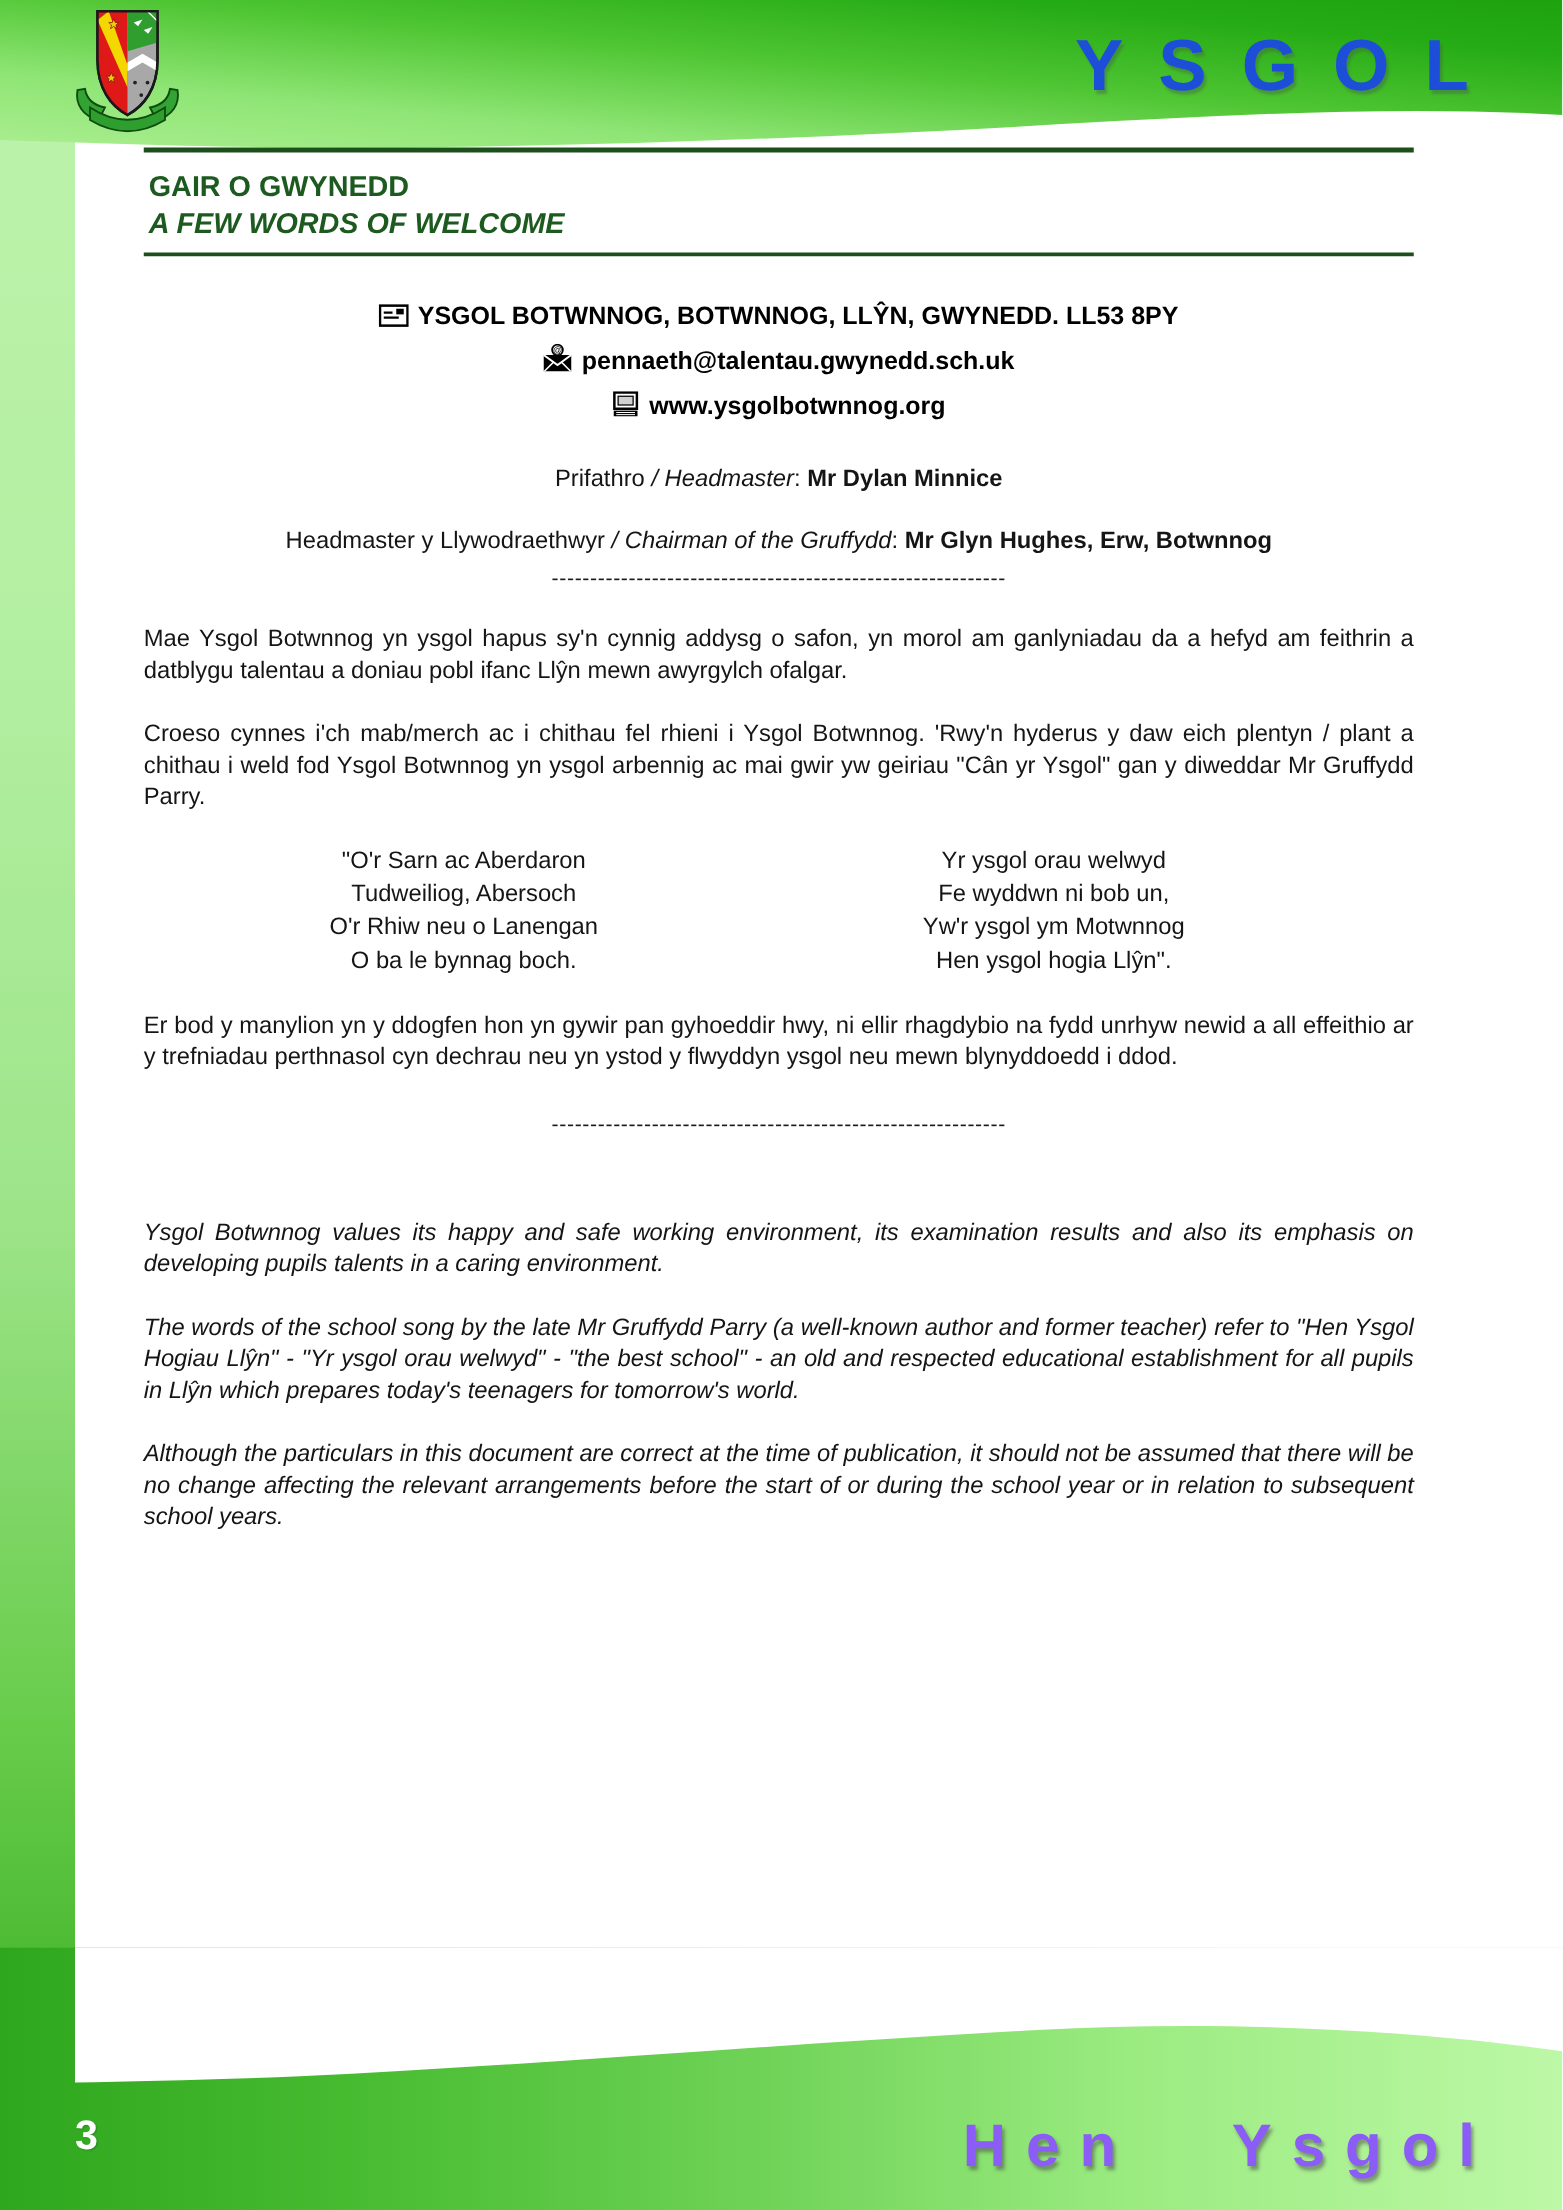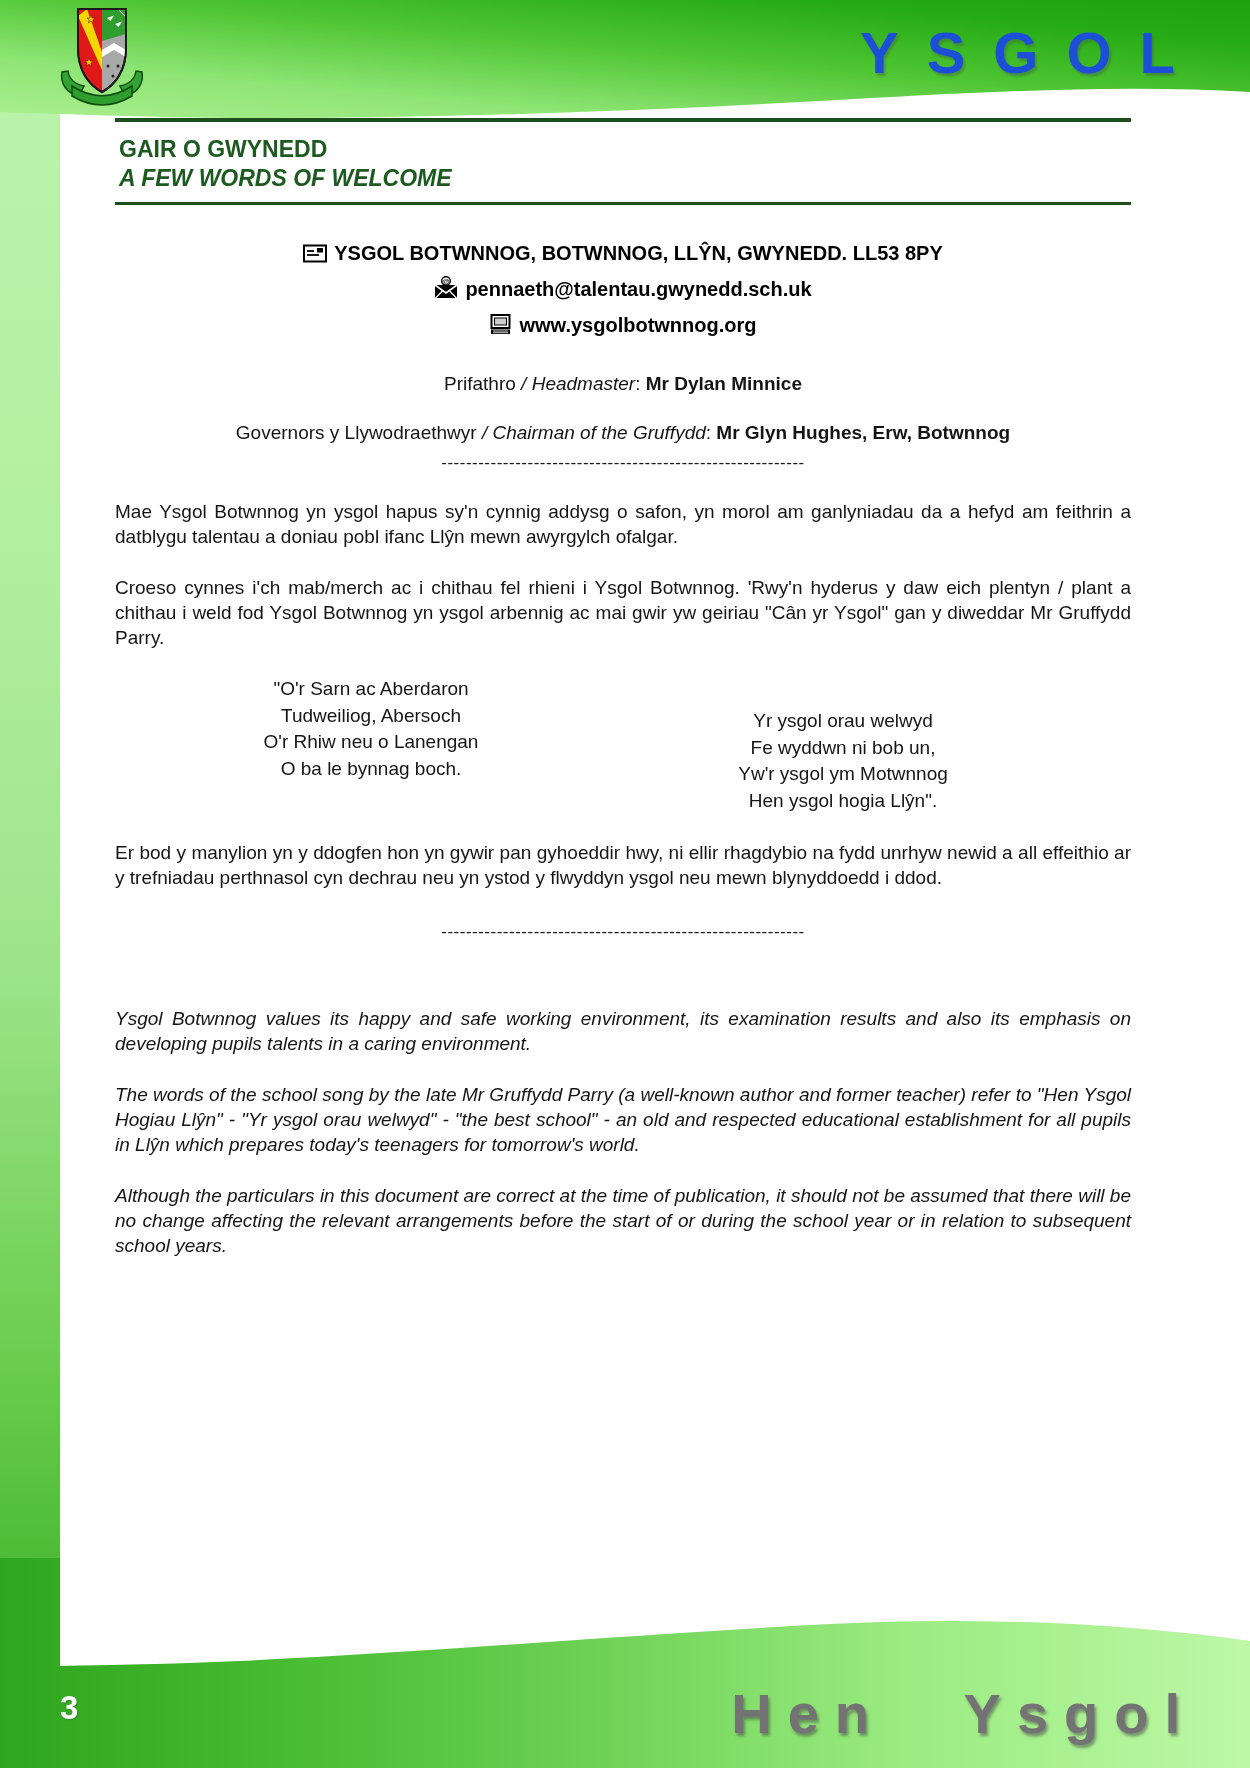--- a/index.html
+++ b/index.html
@@ -31,28 +31,28 @@
   .it{font-style:italic;}
   .b{font-weight:bold;}
   .dashes{margin-top:9px;text-align:center;font-size:17px;letter-spacing:.5px;color:#1a1a1a;}
   .dashes.second{margin-top:32px;}
   p.body{font-size:19px;line-height:25px;text-align:justify;margin:26px 0 0 0;}
   p.eng{font-style:italic;}
   p.eng.first{margin-top:64px;}
   .poem{display:flex;margin-top:26px;font-size:19px;line-height:26.5px;}
   .poem .col{text-align:center;}
   .poem .col1{width:340px;margin-left:86px;}
-  .poem .col2{width:340px;margin-left:132px;margin-top:32px;}
+  .poem .col2{width:340px;margin-left:132px;}
   .bottom-band{position:absolute;left:0;bottom:0;width:1250px;height:210px;}
   .page-number{
     position:absolute;left:60px;bottom:44px;font-size:33px;font-weight:bold;color:#ffffff;line-height:1;
     text-shadow:1px 1px 1px rgba(40,90,40,.4);
   }
   .watermark{
-    position:absolute;right:54px;bottom:26px;font-size:56px;font-weight:bold;color:#737373;
+    position:absolute;right:54px;bottom:26px;font-size:48px;font-weight:bold;color:#8b5cf6;
     letter-spacing:16px;word-spacing:48px;line-height:1;
     text-shadow:2px 3px 3px rgba(75,75,75,.55);
   }
 </style>
 </head>
 <body>
 
 <div class="left-strip"></div>
 
 <div class="header-band">
@@ -128,21 +128,21 @@
             <line x1="4" y1="18.7" x2="19" y2="18.7" stroke="#fff" stroke-width="0.8"></line>
           </svg></span><span>www.ysgolbotwnnog.org</span>
     </div>
   </div>
 
   <div class="head-line">
     <span>Prifathro </span><span class="it">/ Headmaster</span><span>: </span><span class="b">Mr Dylan Minnice</span>
   </div>
 
   <div class="chair-line">
-    <span>Governors y Llywodraethwyr </span><span class="it">/ Chairman of the Gruffydd</span><span>: </span><span class="b">Mr Glyn Hughes, Erw, Botwnnog</span>
+    <span>Headmaster y Llywodraethwyr </span><span class="it">/ Chairman of the Gruffydd</span><span>: </span><span class="b">Mr Glyn Hughes, Erw, Botwnnog</span>
   </div>
 
   <div class="dashes">-----------------------------------------------------------</div>
 
   <p class="body">Mae Ysgol Botwnnog yn ysgol hapus sy'n cynnig addysg o safon, yn morol am ganlyniadau da a hefyd am feithrin a datblygu talentau a doniau pobl ifanc Llŷn mewn awyrgylch ofalgar.</p>
   <p class="body">Croeso cynnes i'ch mab/merch ac i chithau fel rhieni i Ysgol Botwnnog. 'Rwy'n hyderus y daw eich plentyn / plant a chithau i weld fod Ysgol Botwnnog yn ysgol arbennig ac mai gwir yw geiriau "Cân yr Ysgol" gan y diweddar Mr Gruffydd Parry.</p>
 
   <div class="poem">
     <div class="col col1">
       <div>"O'r Sarn ac Aberdaron</div>

